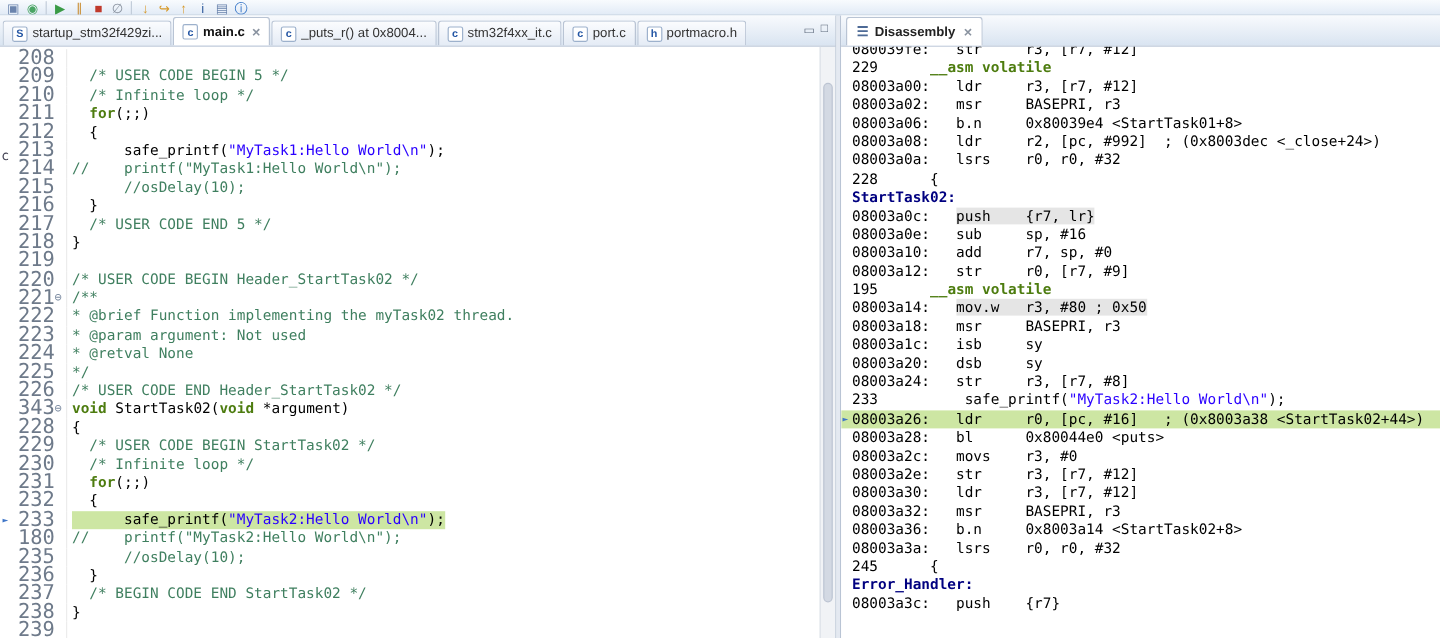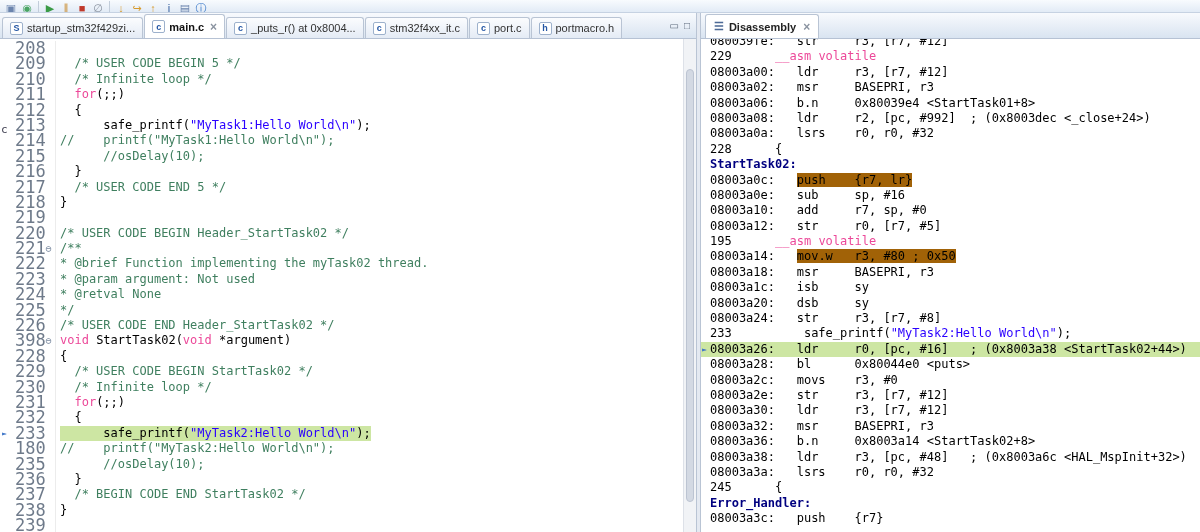--- a/index.html
+++ b/index.html
@@ -29,26 +29,26 @@
   .code-area{flex:1;background:#fff;overflow:hidden;font-family:"DejaVu Sans Mono","DejaVu Sans",monospace;font-size:12px;padding-top:2px;min-width:0}
   .crow{height:15.4px;line-height:15.4px;display:flex;white-space:pre}
   .ann{width:15px;flex:none;position:relative}
   .ipmark{position:absolute;left:2px;top:1px;font-size:8px;color:#3f76c8;line-height:13px}
   .lnum{width:27px;flex:none;color:#6e7a8a;font-size:17px}
   .foldc{width:14px;flex:none;text-align:center;color:#7a8aa0;font-size:10px;border-right:1px solid #ececec;margin-right:4px}
   .ltext{flex:none}
   .texthl{background:#cde6a3}
   .rowhl{background:#cde6a3}
   .t-p{color:#000}
-  .t-k{color:#ec4899;font-weight:normal}
+  .t-k{color:#4d7c0f;font-weight:bold}
   .t-c{color:#3f7f5f}
   .t-s{color:#2a00ff}
   .t-b{font-weight:normal;color:#000}
   .t-lbl{color:#000080;font-weight:bold}
-  .t-hl{background:#a16207}
+  .t-hl{background:#e5e5e5}
   .edge-label{position:absolute;left:1px;top:84px;font-size:11px;color:#445;font-family:"DejaVu Sans Mono",monospace;z-index:3;cursor:pointer}
 
   
   .vscroll{width:13px;flex:none;background:#f1f3f6;border-left:1px solid #dde1e8;position:relative}
   .vthumb{position:absolute;left:2px;right:2px;top:6%;height:88%;background:#d3d9e3;border:1px solid #bcc4d2;border-radius:5px}
 
   .sash{width:3px;flex:none;background:#e4e9f1}
 
   
   .disasm{flex:1;display:flex;flex-direction:column;min-height:0;background:#fff;border-left:1px solid #b9c4d4}
@@ -131,21 +131,21 @@
             <div class="crow"><span class="ann"></span><span class="lnum">217</span><span class="foldc"></span><span class="ltext"><span class="t-c">  /* USER CODE END 5 */</span></span></div>
             <div class="crow"><span class="ann"></span><span class="lnum">218</span><span class="foldc"></span><span class="ltext"><span class="t-p">}</span></span></div>
             <div class="crow"><span class="ann"></span><span class="lnum">219</span><span class="foldc"></span><span class="ltext"></span></div>
             <div class="crow"><span class="ann"></span><span class="lnum">220</span><span class="foldc"></span><span class="ltext"><span class="t-c">/* USER CODE BEGIN Header_StartTask02 */</span></span></div>
             <div class="crow"><span class="ann"></span><span class="lnum">221</span><span class="foldc"><span>⊖</span></span><span class="ltext"><span class="t-c">/**</span></span></div>
             <div class="crow"><span class="ann"></span><span class="lnum">222</span><span class="foldc"></span><span class="ltext"><span class="t-c">* @brief Function implementing the myTask02 thread.</span></span></div>
             <div class="crow"><span class="ann"></span><span class="lnum">223</span><span class="foldc"></span><span class="ltext"><span class="t-c">* @param argument: Not used</span></span></div>
             <div class="crow"><span class="ann"></span><span class="lnum">224</span><span class="foldc"></span><span class="ltext"><span class="t-c">* @retval None</span></span></div>
             <div class="crow"><span class="ann"></span><span class="lnum">225</span><span class="foldc"></span><span class="ltext"><span class="t-c">*/</span></span></div>
             <div class="crow"><span class="ann"></span><span class="lnum">226</span><span class="foldc"></span><span class="ltext"><span class="t-c">/* USER CODE END Header_StartTask02 */</span></span></div>
-            <div class="crow"><span class="ann"></span><span class="lnum">398</span><span class="foldc"><span>⊖</span></span><span class="ltext"><span class="t-k">void</span><span class="t-p"> </span><span class="t-b">StartTask02</span><span class="t-p">(</span><span class="t-k">void</span><span class="t-p"> *argument)</span></span></div>
+            <div class="crow"><span class="ann"></span><span class="lnum">343</span><span class="foldc"><span>⊖</span></span><span class="ltext"><span class="t-k">void</span><span class="t-p"> </span><span class="t-b">StartTask02</span><span class="t-p">(</span><span class="t-k">void</span><span class="t-p"> *argument)</span></span></div>
             <div class="crow"><span class="ann"></span><span class="lnum">228</span><span class="foldc"></span><span class="ltext"><span class="t-p">{</span></span></div>
             <div class="crow"><span class="ann"></span><span class="lnum">229</span><span class="foldc"></span><span class="ltext"><span class="t-c">  /* USER CODE BEGIN StartTask02 */</span></span></div>
             <div class="crow"><span class="ann"></span><span class="lnum">230</span><span class="foldc"></span><span class="ltext"><span class="t-c">  /* Infinite loop */</span></span></div>
             <div class="crow"><span class="ann"></span><span class="lnum">231</span><span class="foldc"></span><span class="ltext"><span class="t-p">  </span><span class="t-k">for</span><span class="t-p">(;;)</span></span></div>
             <div class="crow"><span class="ann"></span><span class="lnum">232</span><span class="foldc"></span><span class="ltext"><span class="t-p">  {</span></span></div>
             <div class="crow"><span class="ann"><span class="ipmark">►</span></span><span class="lnum">233</span><span class="foldc"></span><span class="ltext texthl"><span class="t-p">      safe_printf(</span><span class="t-s">"MyTask2:Hello World\n"</span><span class="t-p">);</span></span></div>
             <div class="crow"><span class="ann"></span><span class="lnum">180</span><span class="foldc"></span><span class="ltext"><span class="t-c">//    printf("MyTask2:Hello World\n");</span></span></div>
             <div class="crow"><span class="ann"></span><span class="lnum">235</span><span class="foldc"></span><span class="ltext"><span class="t-c">      //osDelay(10);</span></span></div>
             <div class="crow"><span class="ann"></span><span class="lnum">236</span><span class="foldc"></span><span class="ltext"><span class="t-p">  }</span></span></div>
             <div class="crow"><span class="ann"></span><span class="lnum">237</span><span class="foldc"></span><span class="ltext"><span class="t-c">  /* BEGIN CODE END StartTask02 */</span></span></div>
@@ -174,36 +174,35 @@
           <div class="drow"><span class="t-p">08003a00:   ldr     r3, [r7, #12]</span></div>
           <div class="drow"><span class="t-p">08003a02:   msr     BASEPRI, r3</span></div>
           <div class="drow"><span class="t-p">08003a06:   b.n     0x80039e4 &lt;StartTask01+8&gt;</span></div>
           <div class="drow"><span class="t-p">08003a08:   ldr     r2, [pc, #992]  ; (0x8003dec &lt;_close+24&gt;)</span></div>
           <div class="drow"><span class="t-p">08003a0a:   lsrs    r0, r0, #32</span></div>
           <div class="drow"><span class="t-p">228      {</span></div>
           <div class="drow"><span class="t-lbl">StartTask02:</span></div>
           <div class="drow"><span class="t-p">08003a0c:   </span><span class="t-hl">push    {r7, lr}</span></div>
           <div class="drow"><span class="t-p">08003a0e:   sub     sp, #16</span></div>
           <div class="drow"><span class="t-p">08003a10:   add     r7, sp, #0</span></div>
-          <div class="drow"><span class="t-p">08003a12:   str     r0, [r7, #5]</span></div>
+          <div class="drow"><span class="t-p">08003a12:   str     r0, [r7, #9]</span></div>
           <div class="drow"><span class="t-p">195      </span><span class="t-k">__asm volatile</span></div>
           <div class="drow"><span class="t-p">08003a14:   </span><span class="t-hl">mov.w   r3, #80 ; 0x50</span></div>
           <div class="drow"><span class="t-p">08003a18:   msr     BASEPRI, r3</span></div>
           <div class="drow"><span class="t-p">08003a1c:   isb     sy</span></div>
           <div class="drow"><span class="t-p">08003a20:   dsb     sy</span></div>
           <div class="drow"><span class="t-p">08003a24:   str     r3, [r7, #8]</span></div>
           <div class="drow"><span class="t-p">233          safe_printf(</span><span class="t-s">"MyTask2:Hello World\n"</span><span class="t-p">);</span></div>
           <div class="drow rowhl"><span class="dipmark">►</span><span class="t-p">08003a26:   ldr     r0, [pc, #16]   ; (0x8003a38 &lt;StartTask02+44&gt;)</span></div>
           <div class="drow"><span class="t-p">08003a28:   bl      0x80044e0 &lt;puts&gt;</span></div>
           <div class="drow"><span class="t-p">08003a2c:   movs    r3, #0</span></div>
           <div class="drow"><span class="t-p">08003a2e:   str     r3, [r7, #12]</span></div>
           <div class="drow"><span class="t-p">08003a30:   ldr     r3, [r7, #12]</span></div>
           <div class="drow"><span class="t-p">08003a32:   msr     BASEPRI, r3</span></div>
           <div class="drow"><span class="t-p">08003a36:   b.n     0x8003a14 &lt;StartTask02+8&gt;</span></div>
-          <div class="drow"><span class="t-p">08003a38:   ldr     r3, [pc, #48]   ; (0x8003a6c &lt;HAL_MspInit+32&gt;)</span></div>
           <div class="drow"><span class="t-p">08003a3a:   lsrs    r0, r0, #32</span></div>
           <div class="drow"><span class="t-p">245      {</span></div>
           <div class="drow"><span class="t-lbl">Error_Handler:</span></div>
           <div class="drow"><span class="t-p">08003a3c:   push    {r7}</span></div>
         </div>
     </div>
 
   </div>
 </div>
 

